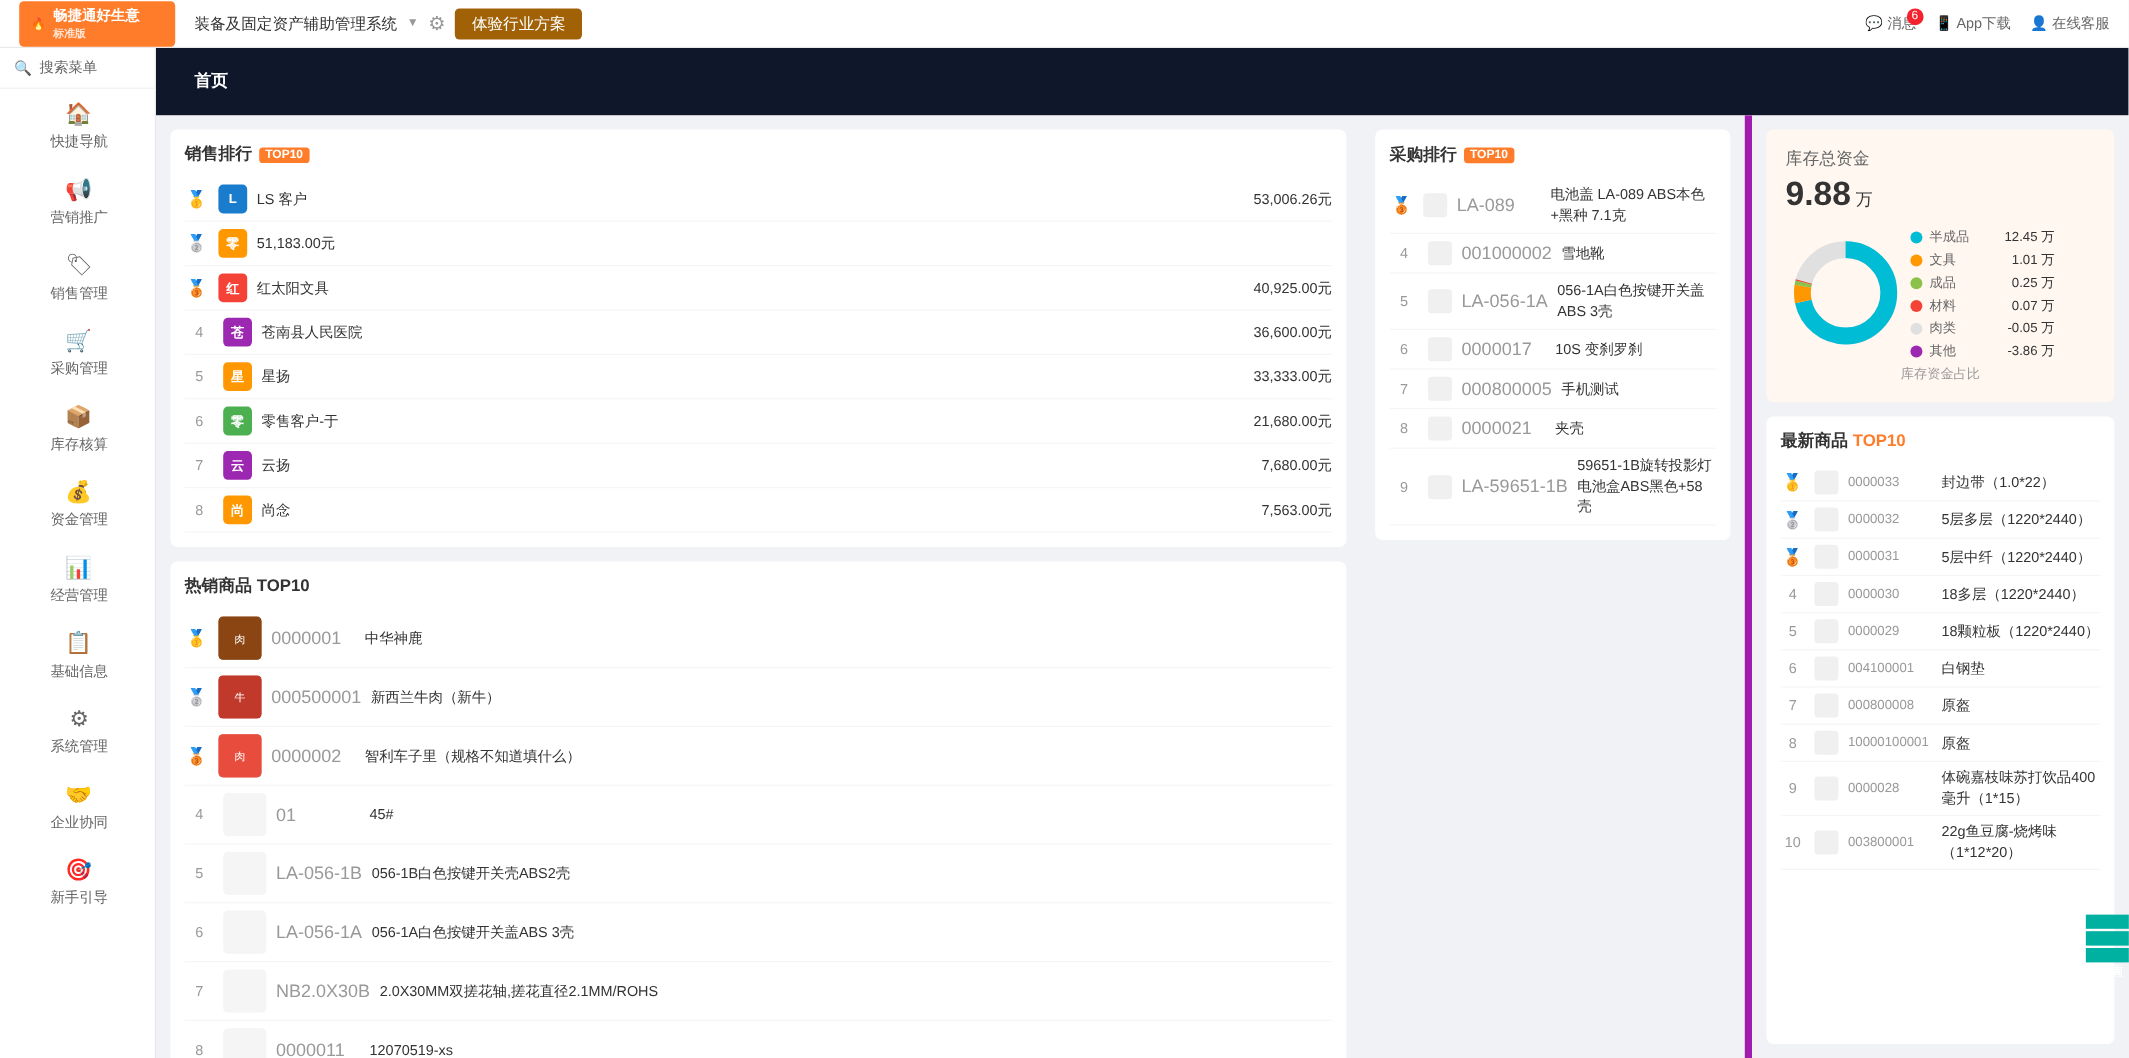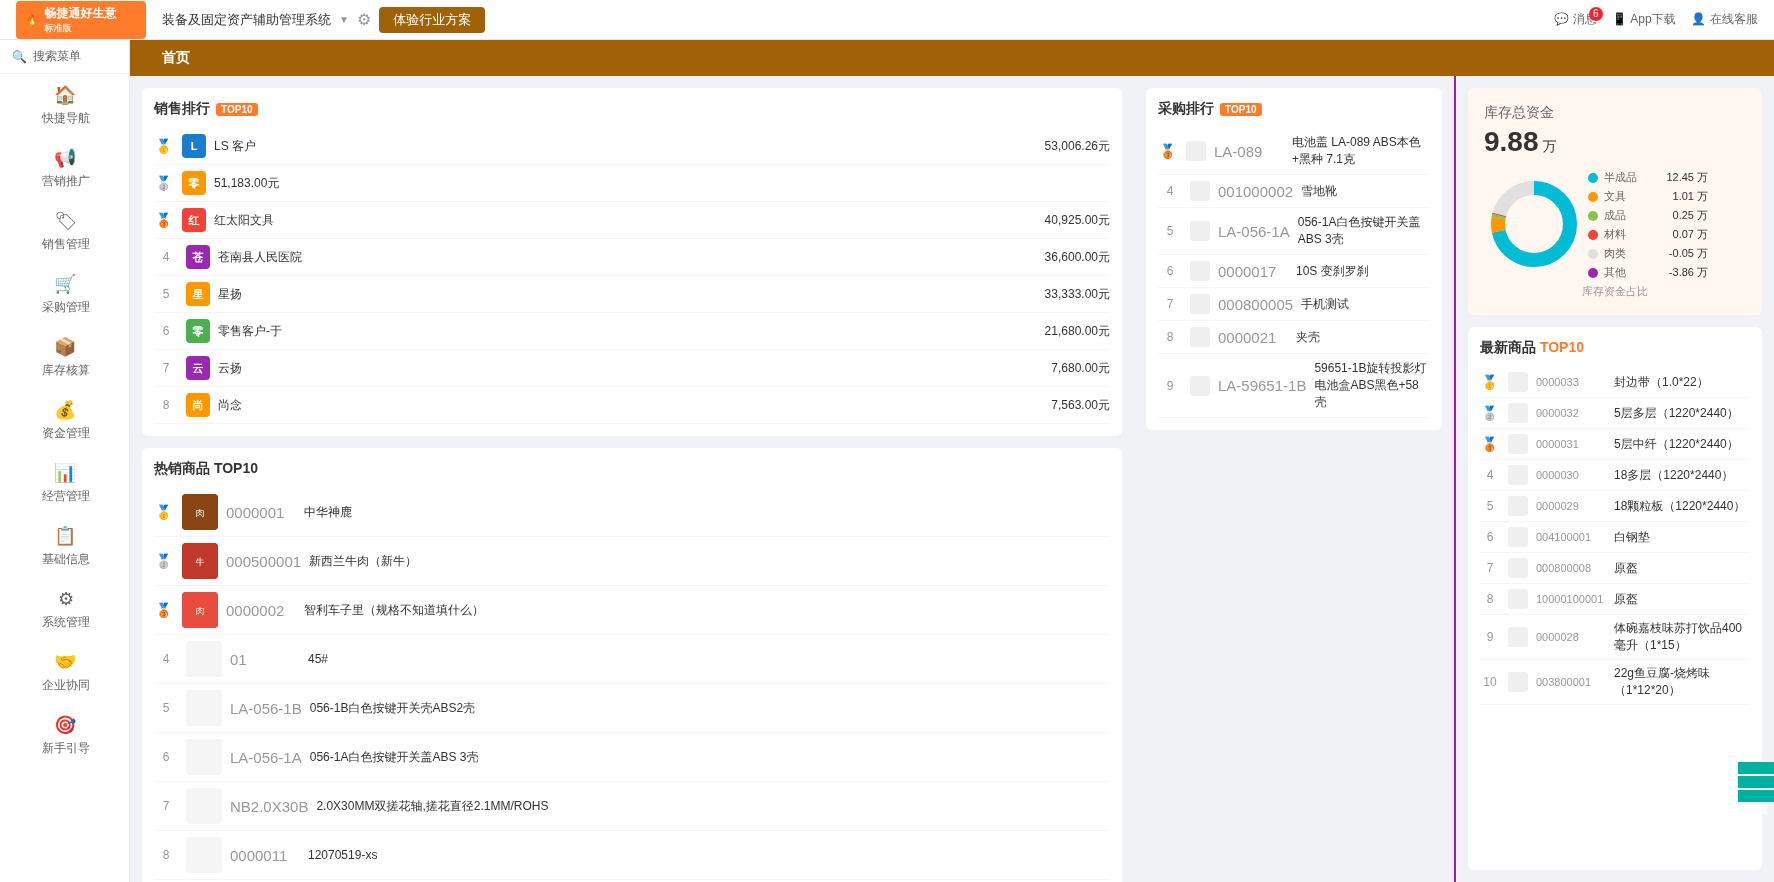--- a/index.html
+++ b/index.html
@@ -21,21 +21,21 @@
     .main-layout { display: flex; flex: 1; overflow: hidden; }
 
     
     .sidebar { width: 130px; background: #fff; border-right: 1px solid #e8e8e8; display: flex; flex-direction: column; overflow-y: auto; flex-shrink: 0; }
     .sidebar-item { display: flex; flex-direction: column; align-items: center; padding: 10px 0; cursor: pointer; color: #666; font-size: 12px; gap: 4px; border-left: 3px solid transparent; }
     .sidebar-icon { font-size: 18px; }
     .sidebar-search { display: flex; align-items: center; padding: 8px 12px; gap: 6px; color: #666; font-size: 12px; cursor: pointer; border-bottom: 1px solid #f0f0f0; }
 
     
     .content-area { flex: 1; display: flex; flex-direction: column; overflow: hidden; }
-    .page-nav { height: 36px; background: #a16207; display: flex; align-items: center; padding: 0 16px; flex-shrink: 0; }
+    .page-nav { height: 56px; background: #0f172a; display: flex; align-items: center; padding: 0 16px; flex-shrink: 0; }
     .page-nav-item { color: #fff; font-size: 14px; padding: 0 16px; height: 40px; display: flex; align-items: center; cursor: pointer; font-weight: bold; }
 
     .page-content { flex: 1; overflow-y: auto; display: flex; gap: 0; }
 
     
     .left-section { flex: 1; padding: 12px; display: flex; flex-direction: column; gap: 12px; overflow-y: auto; }
 
     
     .card { background: #fff; border-radius: 6px; padding: 12px; }
     .card-title { font-size: 14px; font-weight: bold; color: #333; margin-bottom: 10px; display: flex; align-items: center; gap: 6px; }
@@ -52,21 +52,21 @@
     .hot-section { background: #fff; border-radius: 6px; padding: 12px; }
     .hot-row { display: flex; align-items: center; padding: 6px 0; border-bottom: 1px solid #f5f5f5; gap: 8px; }
     .hot-thumb { width: 36px; height: 36px; background: #f5f5f5; border-radius: 4px; object-fit: cover; flex-shrink: 0; display: flex; align-items: center; justify-content: center; color: #ccc; font-size: 10px; overflow: hidden; }
     .hot-code { color: #999; font-size: 15px; min-width: 70px; }
     .hot-name { flex: 1; color: #333; font-size: 12px; }
 
     
     .middle-section { width: 320px; padding: 12px; display: flex; flex-direction: column; gap: 12px; flex-shrink: 0; }
 
     
-    .right-section { width: 320px; padding: 12px; display: flex; flex-direction: column; gap: 12px; flex-shrink: 0; border-left: 2px solid #a21caf; }
+    .right-section { width: 320px; padding: 12px; display: flex; flex-direction: column; gap: 12px; flex-shrink: 0; border-left: 6px solid #a21caf; }
 
     
     .inventory-card { background: #fff7f0; border-radius: 6px; padding: 16px; }
     .inventory-title { font-size: 14px; color: #666; margin-bottom: 4px; }
     .inventory-amount { font-size: 28px; font-weight: bold; color: #333; }
     .inventory-unit { font-size: 14px; color: #333; }
     .donut-container { display: flex; align-items: center; gap: 4px; margin-top: 12px; }
     .donut-svg { flex-shrink: 0; }
     .legend { display: flex; flex-direction: column; gap: 4px; font-size: 11px; }
     .legend-row { display: flex; align-items: center; gap: 6px; justify-content: space-between; min-width: 120px; }

